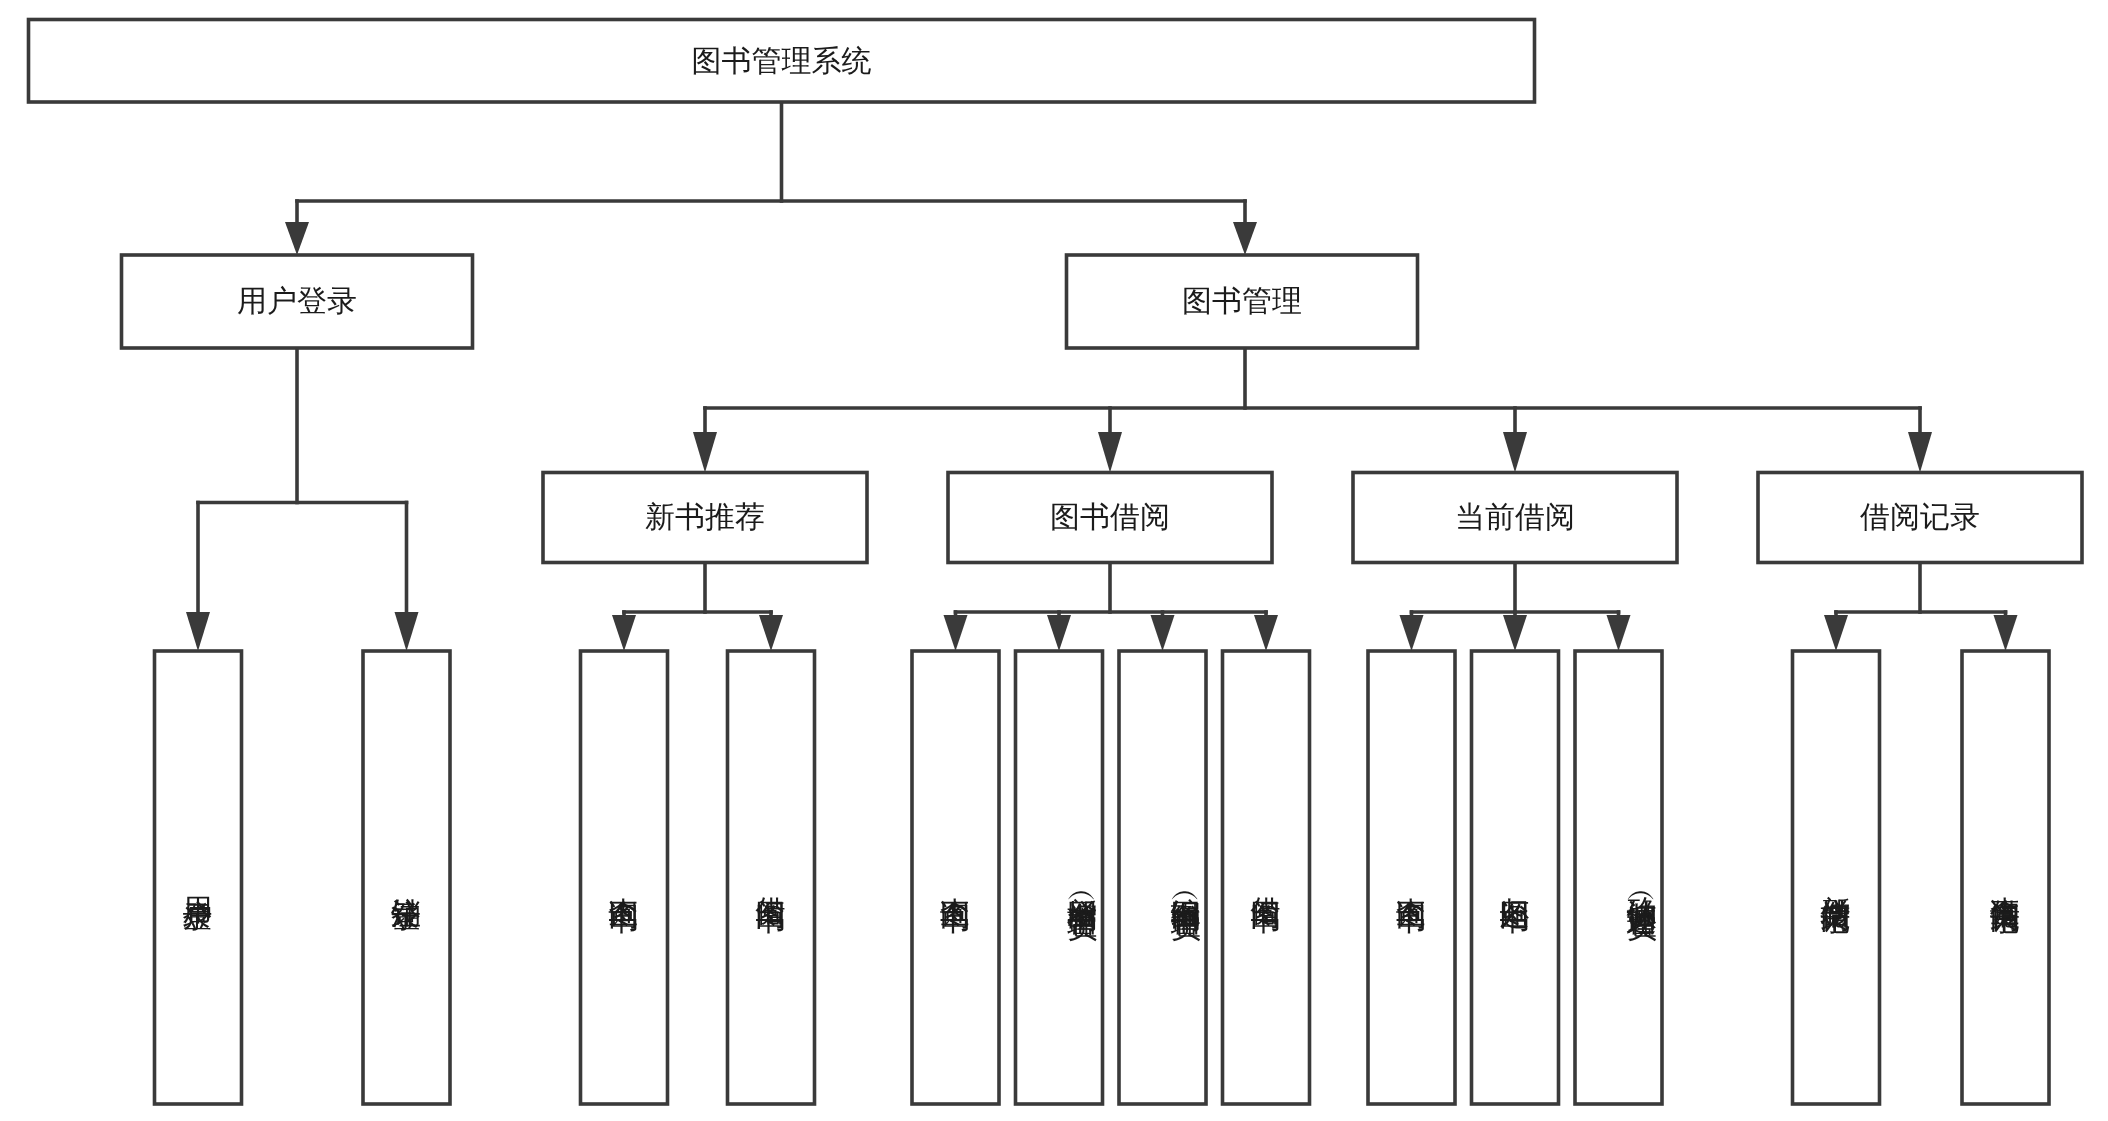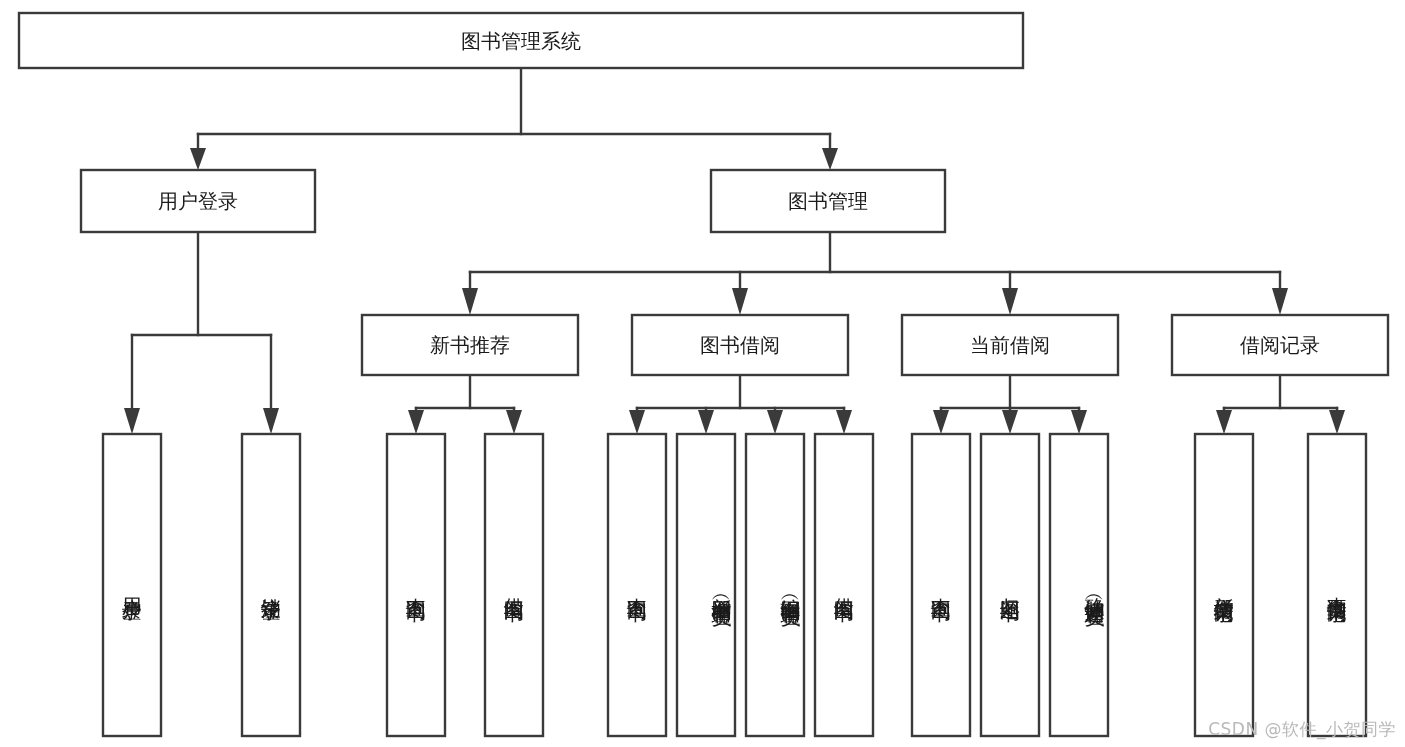--- a/index.html
+++ b/index.html
@@ -197,14 +197,13 @@
   <div class="node-label-v" style="left:746px; top:434px; width:58px; height:302px; align-items:flex-start; padding-top:8px; box-sizing:border-box;">编辑图书（管理员）</div>
   <div class="node-label-v" style="left:815px; top:434px; width:58px; height:302px;">借阅图书</div>
 
   <div class="node-label-v" style="left:912px; top:434px; width:58px; height:302px;">查询图书</div>
   <div class="node-label-v" style="left:981px; top:434px; width:58px; height:302px;">归还图书</div>
   <div class="node-label-v" style="left:1050px; top:434px; width:58px; height:302px; align-items:flex-start; padding-top:8px; box-sizing:border-box;">确认归还（管理员）</div>
 
   <div class="node-label-v" style="left:1195px; top:434px; width:58px; height:302px;">新增借阅记录</div>
   <div class="node-label-v" style="left:1308px; top:434px; width:58px; height:302px;">查询借阅记录</div>
 
-  <div class="watermark">CSDN @软件_小贺同学</div>
 </div>
 
 </body></html>

